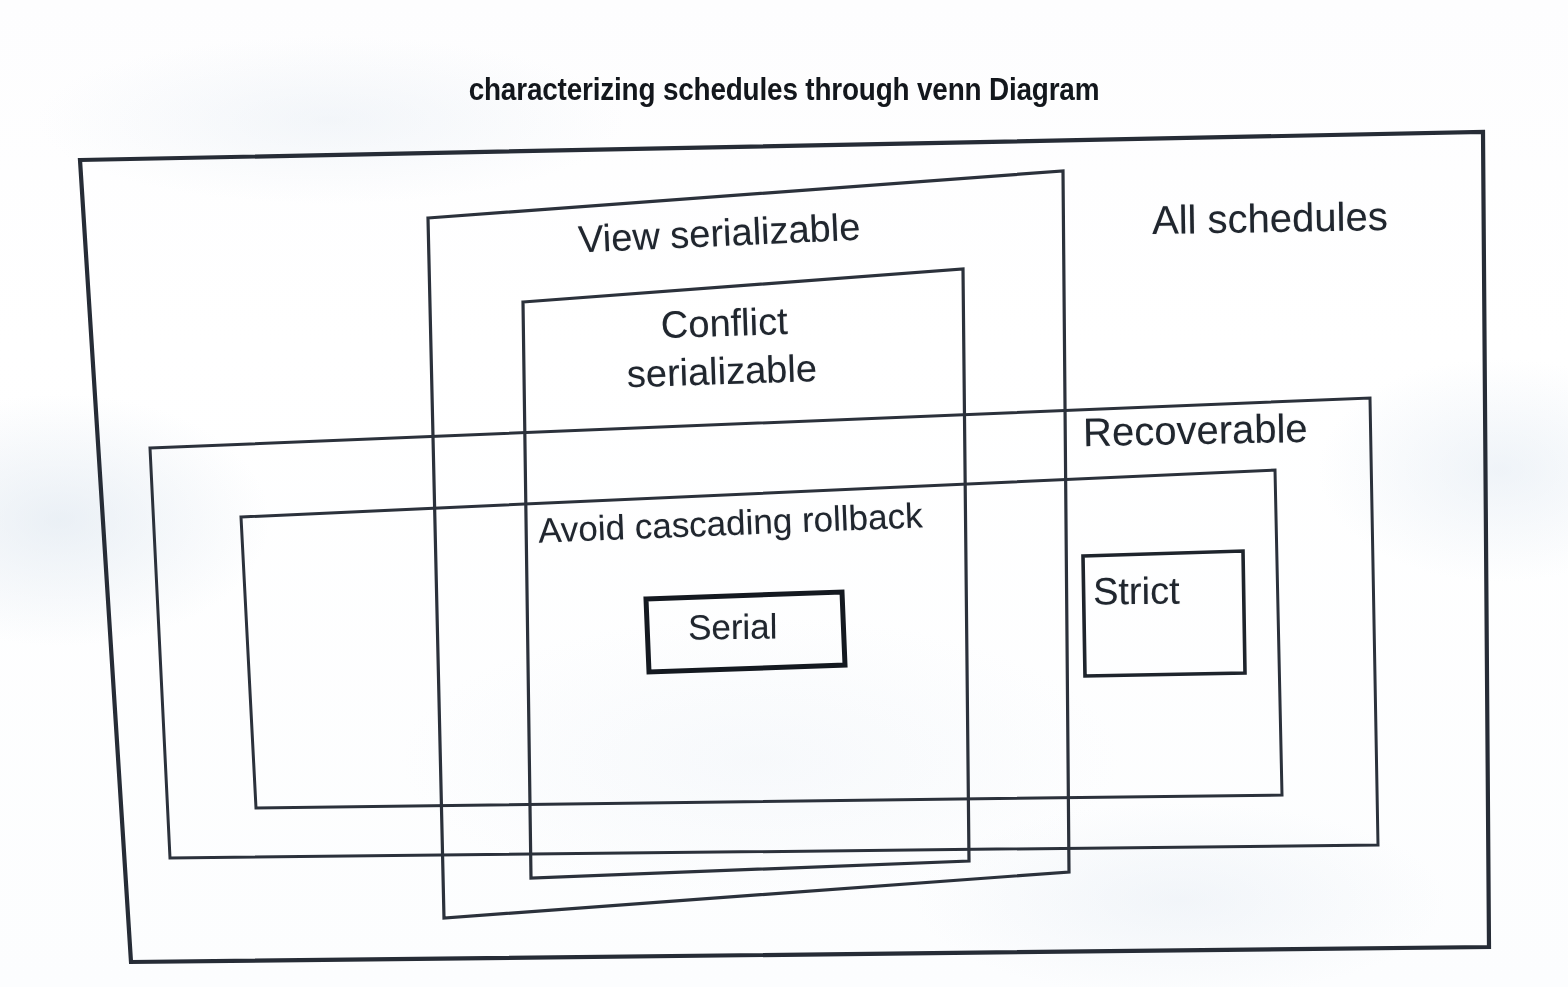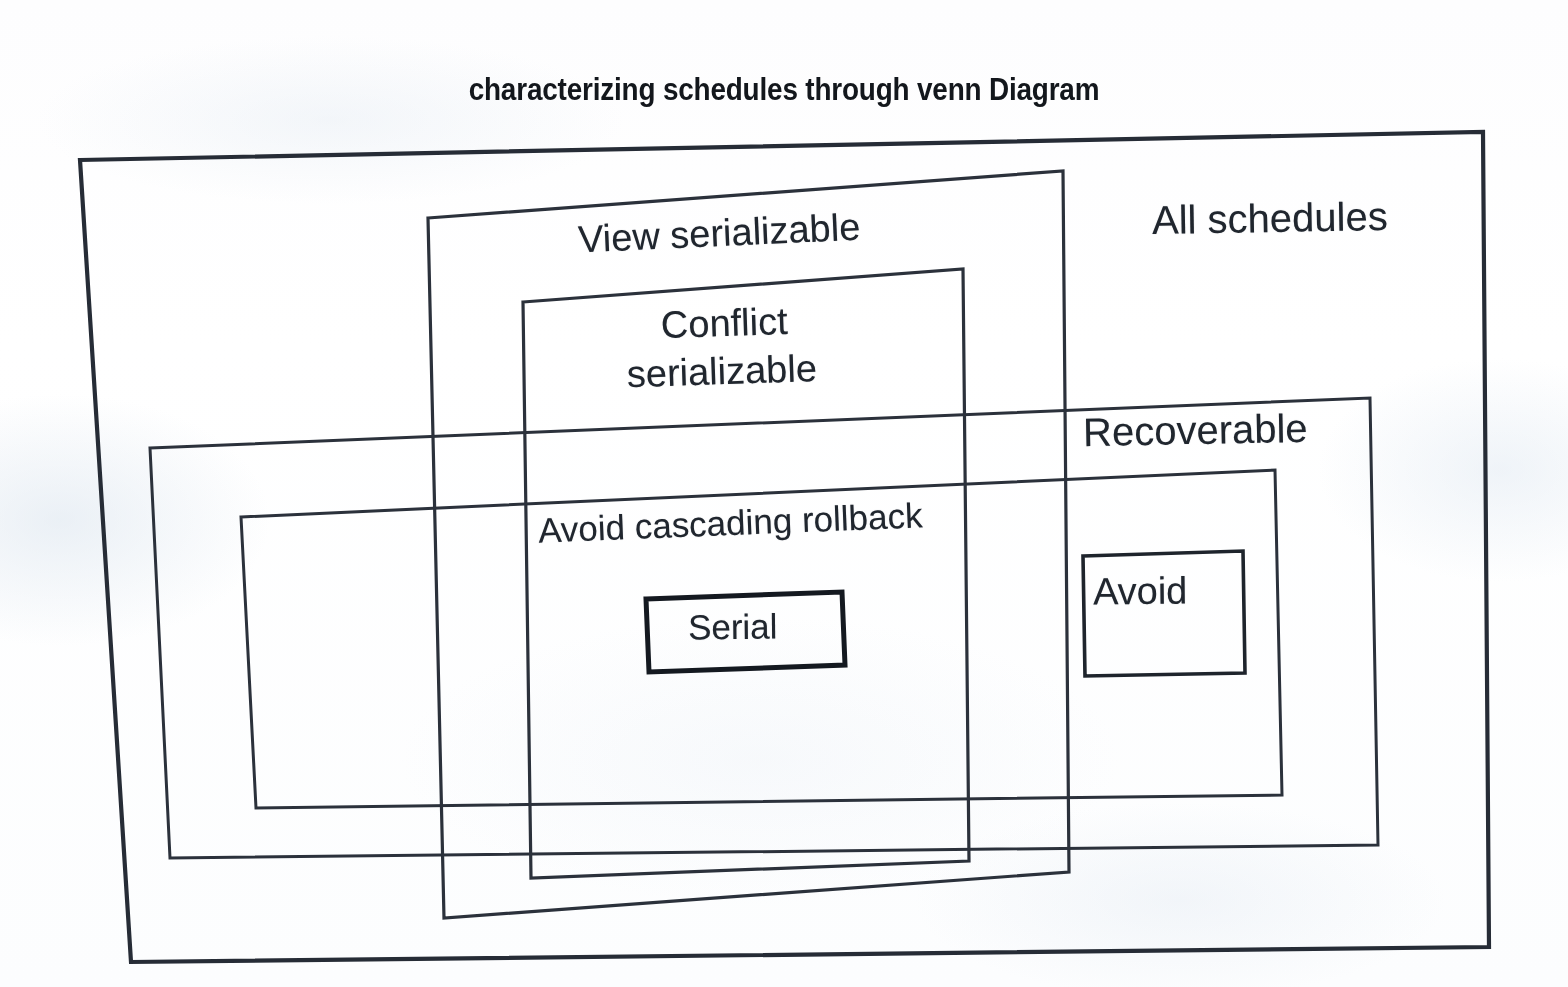--- a/index.html
+++ b/index.html
@@ -76,14 +76,14 @@
   <polygon points="1083,556 1243,551 1245,673 1085,676" fill="none" stroke="#1e242c" stroke-width="3.6"></polygon>
 
   <polygon points="646,599 842,592 845,665 649,672" fill="none" stroke="#141920" stroke-width="5.0"></polygon>
 </svg>
 
 <div class="lbl" id="lbl-all">All schedules</div>
 <div class="lbl" id="lbl-view">View serializable</div>
 <div class="lbl" id="lbl-conflict"><span class="l1">Conflict</span><span class="l2">serializable</span></div>
 <div class="lbl" id="lbl-recoverable">Recoverable</div>
 <div class="lbl" id="lbl-acr">Avoid cascading rollback</div>
-<div class="lbl" id="lbl-strict">Avoid</div>
+<div class="lbl" id="lbl-strict">Strict</div>
 <div class="lbl" id="lbl-serial">Serial</div>
 
 </body></html>

